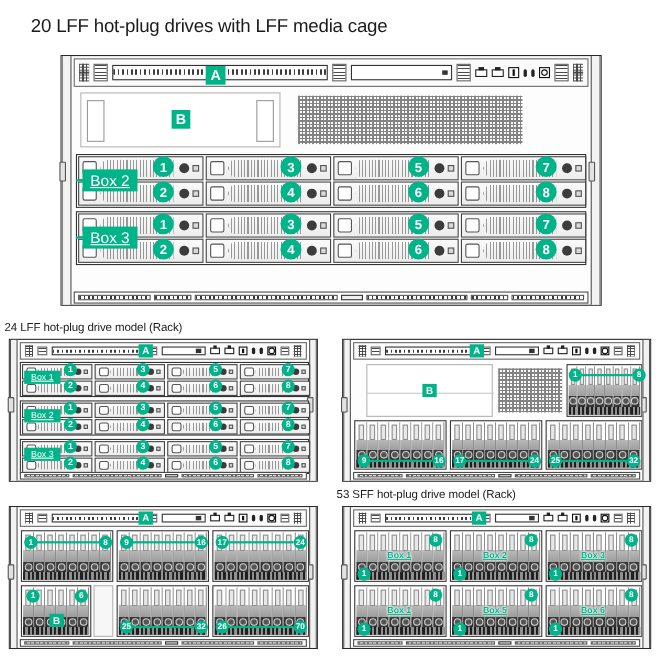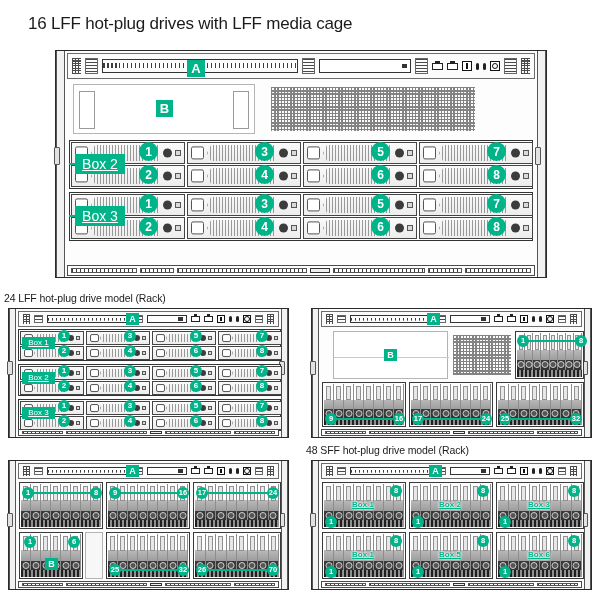--- a/index.html
+++ b/index.html
@@ -363,21 +363,21 @@
     height: 1.6px;
     background: #00b388;
     z-index: 21;
   }
 </style>
 </head>
 <body>
 
 <div id="page">
 
-  <div class="title-main">16 LFF hot-plug drives with LFF media cage</div>
+  <div class="title-main">20 LFF hot-plug drives with LFF media cage</div>
 
   <div class="chassis" style="left:55px; top:50px; width:492px; height:228px;">
     <div class="rail left">
       <div class="rail-ear" style="top:96px;"></div>
     </div>
     <div class="rail right">
       <div class="rail-ear" style="top:96px;"></div>
     </div>
 
     <div class="inner">
@@ -970,21 +970,21 @@
         <div class="cal" style="left: 93px; top: 103px; width: 12px; height: 12px; font-size: 7.5px;">25</div>
         <div class="cal" style="left: 161px; top: 103px; width: 12px; height: 12px; font-size: 7.5px;">32</div>
         <div class="span-line" style="left: 186px; top: 108px; width: 65px;"></div>
         <div class="cal" style="left: 180px; top: 103px; width: 12px; height: 12px; font-size: 7.5px;">26</div>
         <div class="cal" style="left: 251px; top: 103px; width: 12px; height: 12px; font-size: 7.5px;">70</div>
         <div class="cal" style="left: 8px; top: 75px; width: 12px; height: 12px; font-size: 7.5px;">1</div>
         <div class="cal" style="left: 52px; top: 75px; width: 12px; height: 12px; font-size: 7.5px;">6</div>
       </div>
   </div>
 
-  <div class="title-sub" style="left:306px; top:444px;">48 SFF hot-plug drive model (Rack)</div>
+  <div class="title-sub" style="left:306px; top:444px;">53 SFF hot-plug drive model (Rack)</div>
   <div class="chassis" style="left:311px; top:460px; width:281px; height:130px;">
     <div class="rail left" style="width:7px;">
       <div class="rail-ear" style="top:52px; height:14px;"></div>
     </div>
     <div class="rail right" style="width:7px;">
       <div class="rail-ear" style="top:52px; height:14px;"></div>
     </div>
     <div class="inner" style="left:7px; right:7px;">
       <div class="io-strip" style="height:16px;">
         <div class="io-grid-sm" style="width:7px;"></div>

